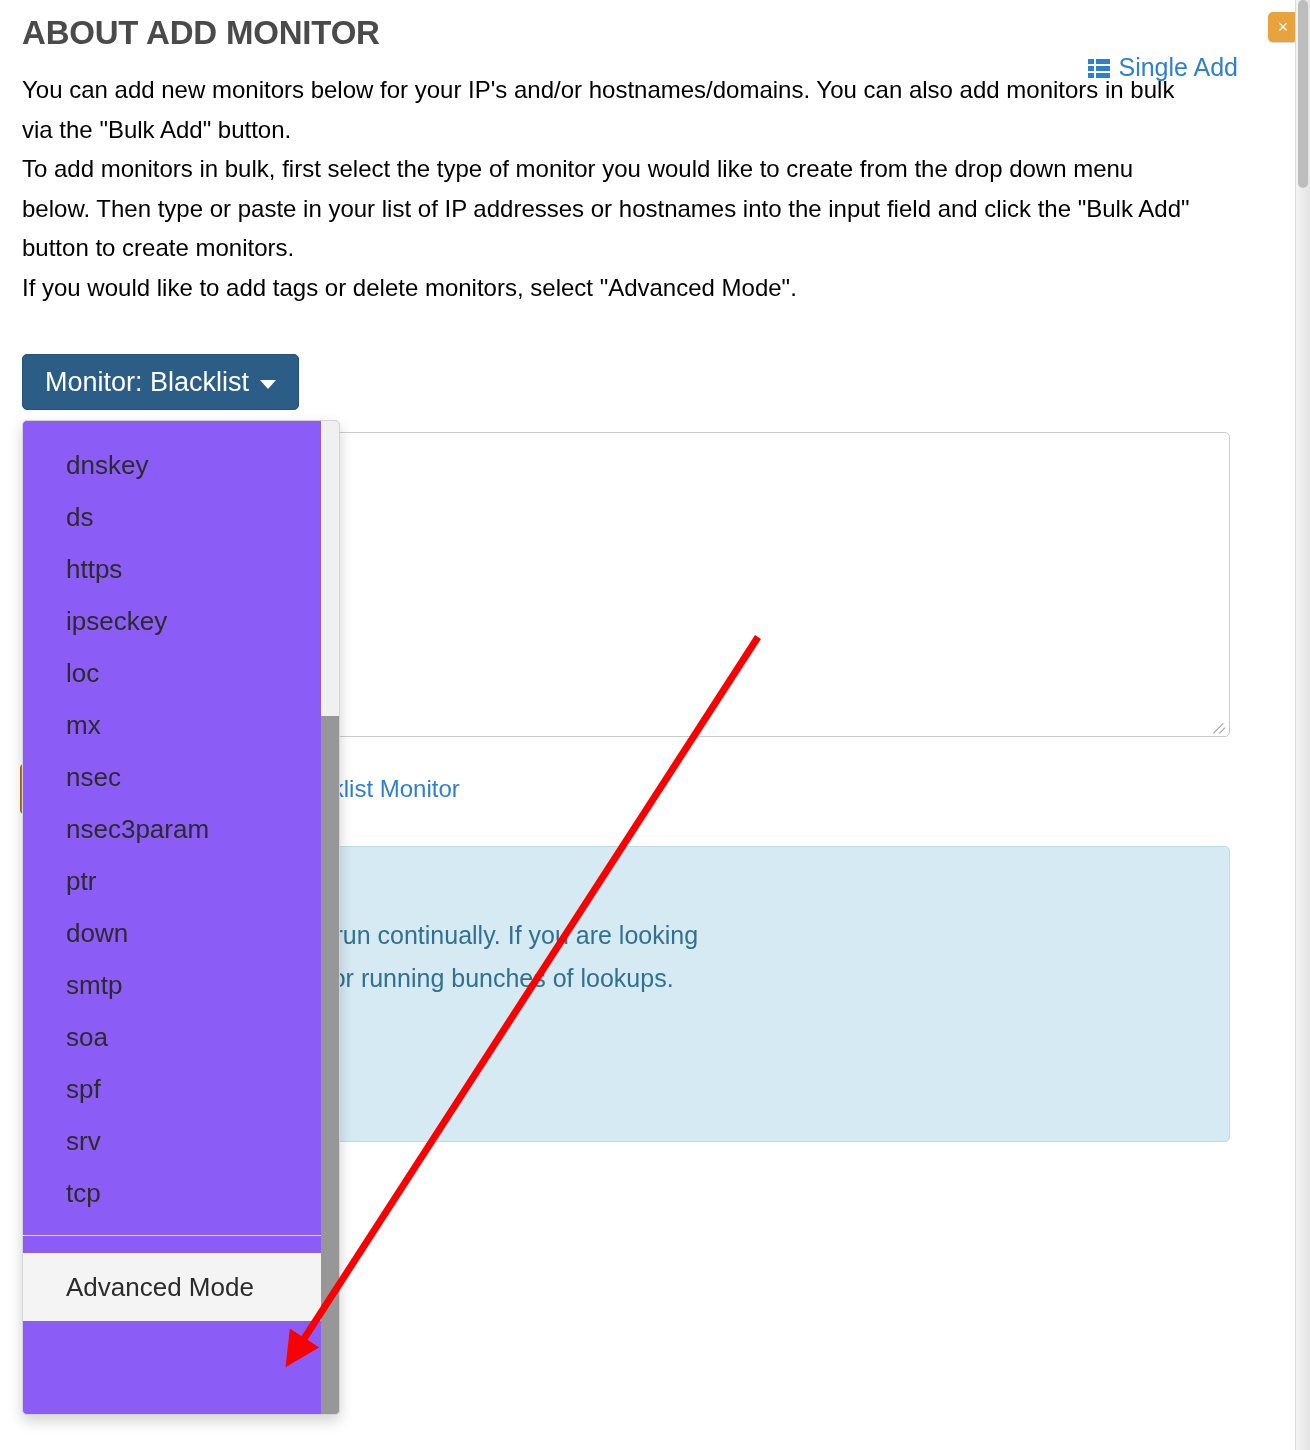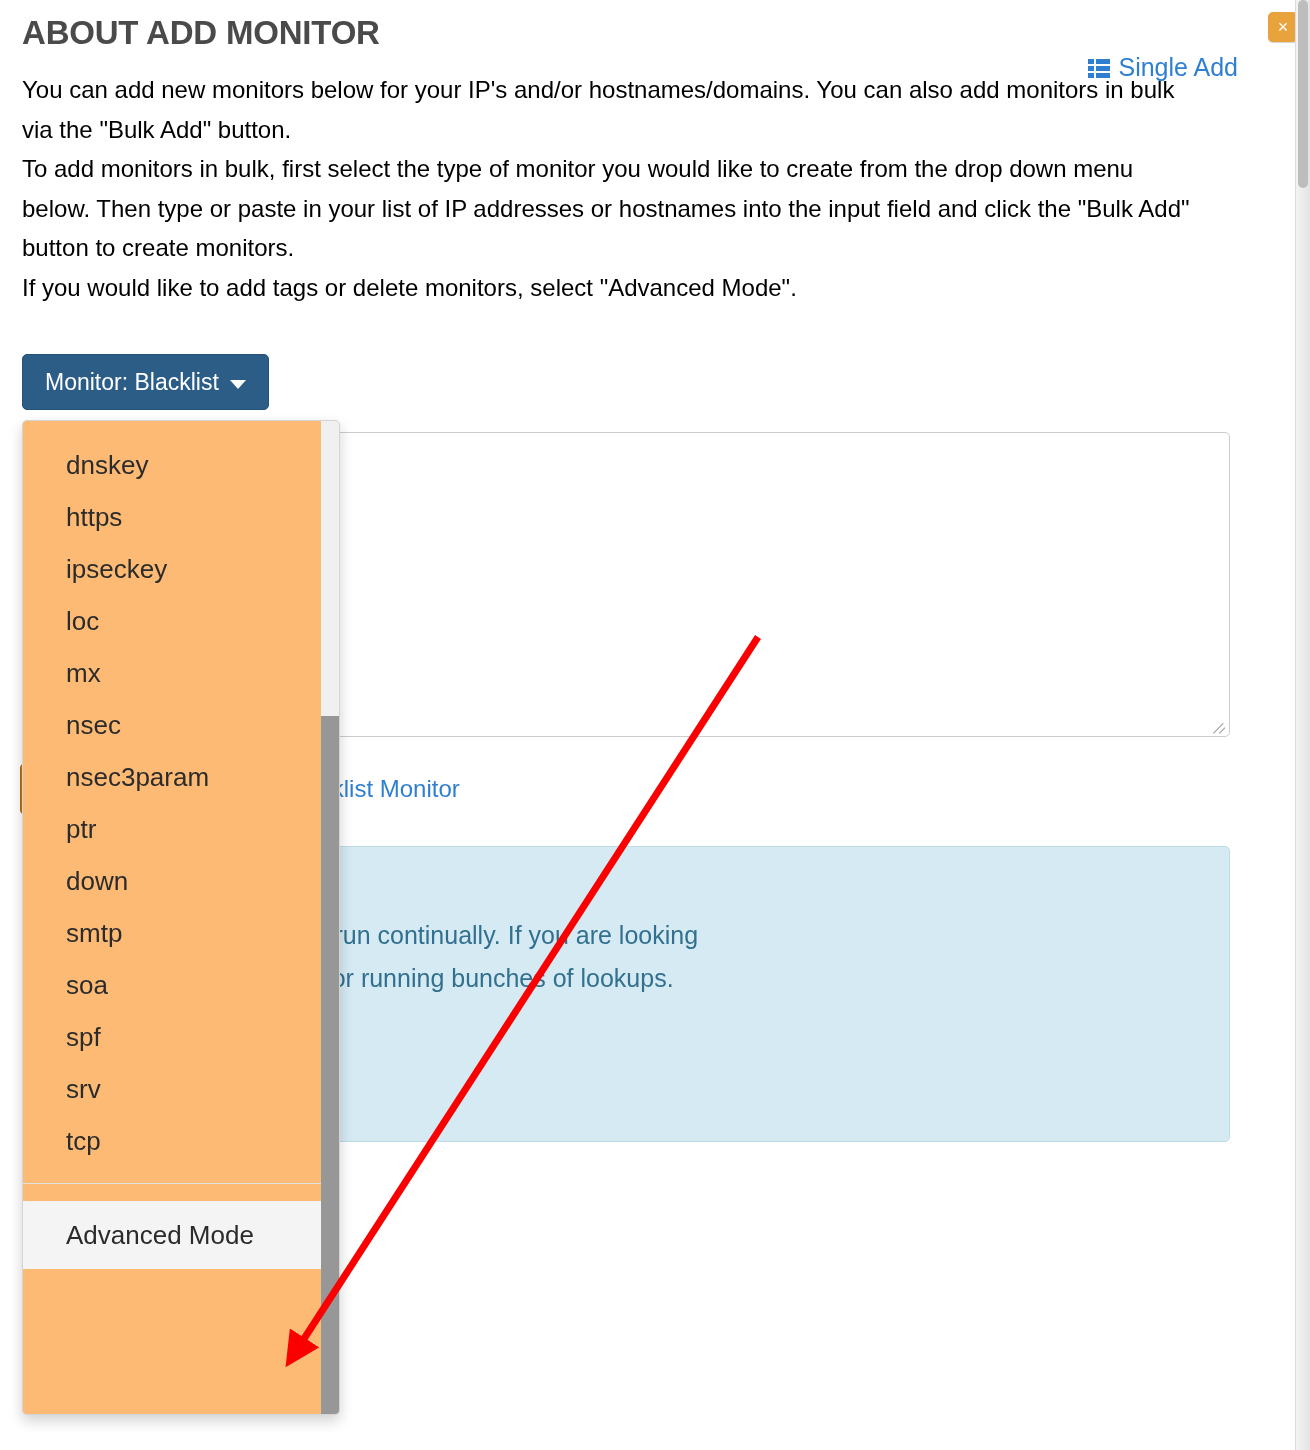--- a/index.html
+++ b/index.html
@@ -100,21 +100,21 @@
   .monitor-toggle {
     position: absolute;
     left: 22px;
     top: 354px;
     height: 56px;
     padding: 0 22px;
     background: #2b5d87;
     border: 1px solid #24527a;
     border-radius: 5px;
     color: #ffffff;
-    font-size: 23px;
+    font-size: 27px;
     font-family: "Liberation Sans", sans-serif;
     cursor: pointer;
     display: flex;
     align-items: center;
     gap: 11px;
   }
   .caret-down {
     display: inline-block;
     width: 0; height: 0;
     border-left: 8px solid transparent;
@@ -214,21 +214,21 @@
     margin: 0;
   }
 
   
   .dropdown-menu {
     position: absolute;
     left: 22px;
     top: 420px;
     width: 318px;
     height: 995px;
-    background: #fdba74;
+    background: #8b5cf6;
     border: 1px solid #d4d4d4;
     border-radius: 5px;
     box-shadow: 0 6px 14px rgba(0,0,0,0.18);
     z-index: 30;
     overflow: hidden;
   }
   .dropdown-scrollview {
     position: absolute;
     left: 0;
     top: 0;
@@ -351,20 +351,21 @@
   </div>
 
   <button class="monitor-toggle" style="z-index:35;">
     <span>Monitor: Blacklist</span>
     <span class="caret-down"></span>
   </button>
 
   <div class="dropdown-menu">
     <div class="dropdown-scrollview" id="menu-list">
         <a class="dropdown-item first">dnskey</a>
+        <a class="dropdown-item">ds</a>
         <a class="dropdown-item">https</a>
         <a class="dropdown-item">ipseckey</a>
         <a class="dropdown-item">loc</a>
         <a class="dropdown-item">mx</a>
         <a class="dropdown-item">nsec</a>
         <a class="dropdown-item">nsec3param</a>
         <a class="dropdown-item">ptr</a>
         <a class="dropdown-item">down</a>
         <a class="dropdown-item">smtp</a>
         <a class="dropdown-item">soa</a>

